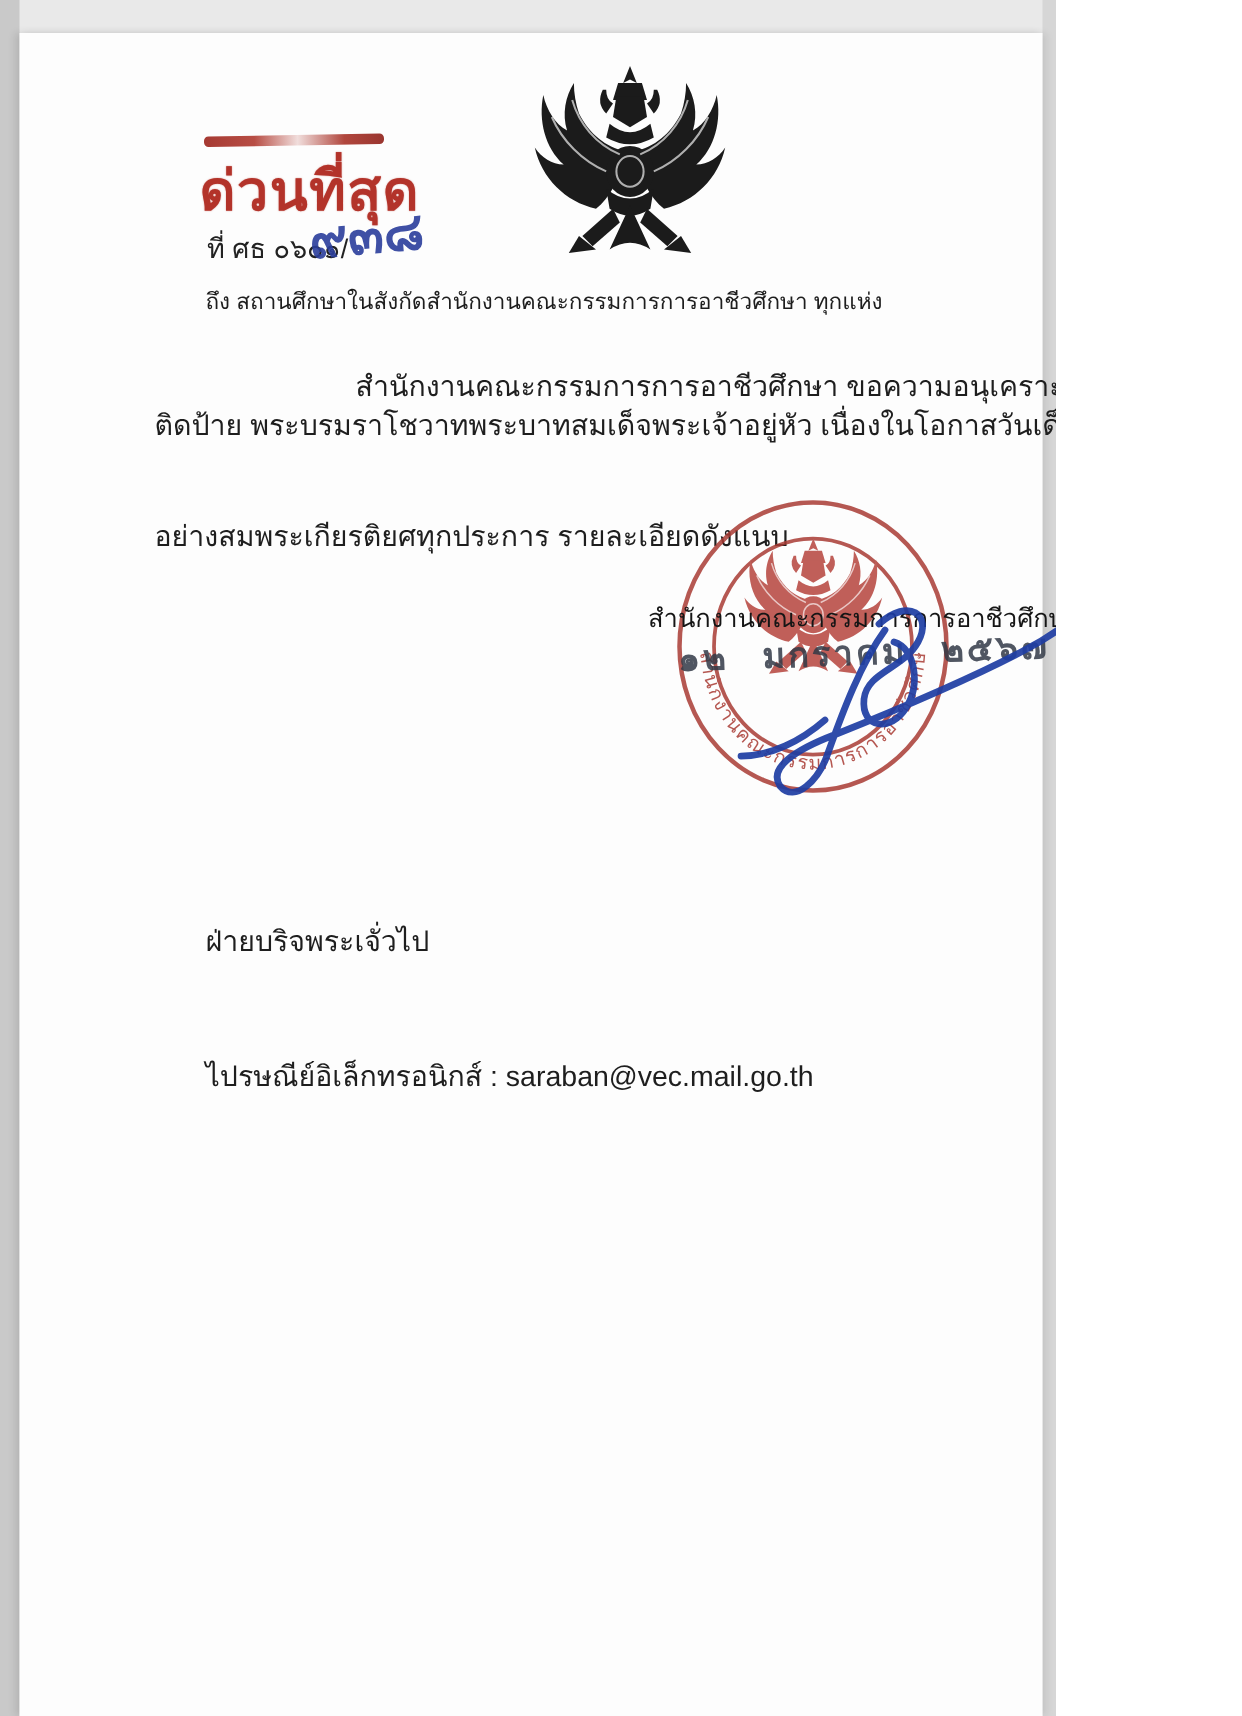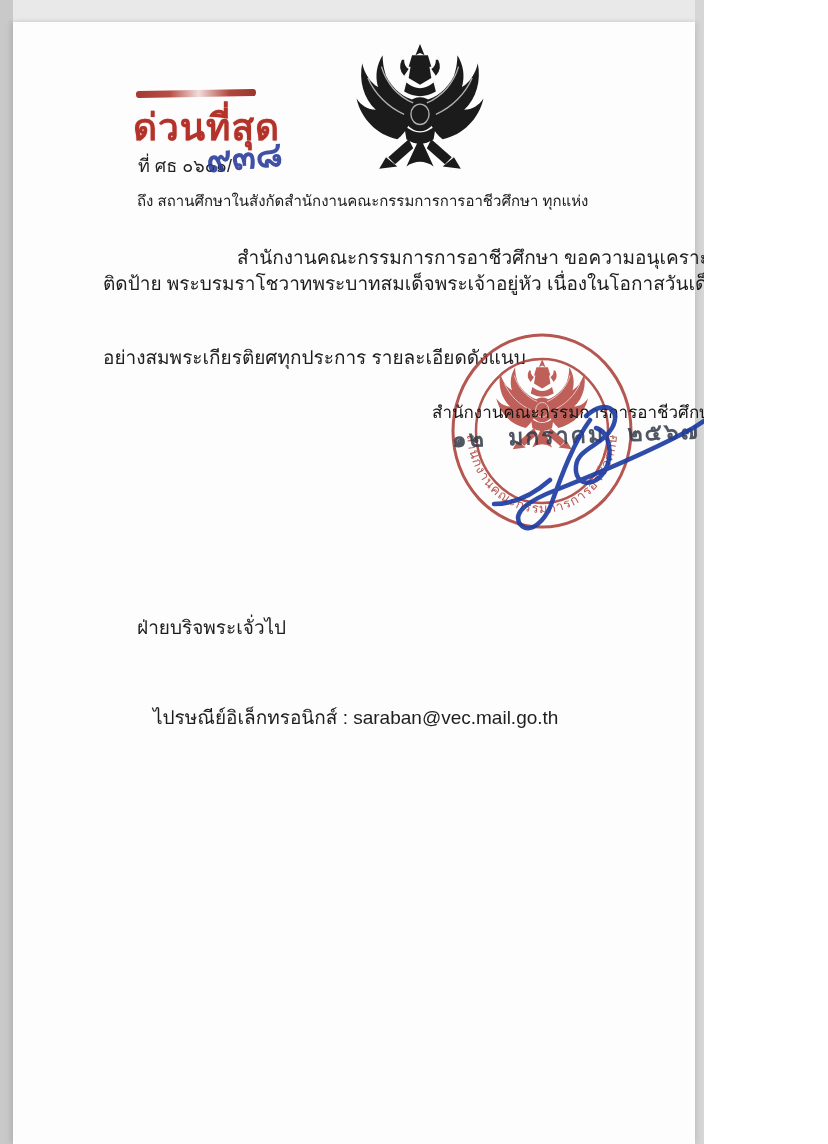--- a/index.html
+++ b/index.html
@@ -46,21 +46,21 @@
   .seal{left:447px;top:332px;width:190px;height:198px;z-index:2;}
   .agency-name{left:432px;top:398px;font-size:17px;color:#151515;z-index:4;white-space:nowrap;}
   .date-hand{
     left:452px;top:417px;font-size:23px;color:#333a47;
     transform:rotate(-2deg);letter-spacing:2px;word-spacing:14px;
     z-index:4;font-weight:bold;opacity:.85;white-space:nowrap;
   }
   .signature{left:486px;top:398px;width:235px;height:150px;z-index:5;}
   
   .footer-line{left:137px;font-size:19px;z-index:2;white-space:nowrap;}
-  .f1{top:612px;} .f2{top:642px;} .f3{top:672px;} .f4{top:702px;margin-left:16px;}
+  .f1{top:612px;} .f2{top:642px;} .f3{top:672px;} .f4{top:702px;}
 </style>
 </head>
 <body>
 
 <div class="screen">
   <div class="edge-left"></div>
   <div class="edge-right"></div>
   <div class="paper"></div>
 
   <svg width="0" height="0" style="position:absolute" aria-hidden="true">

